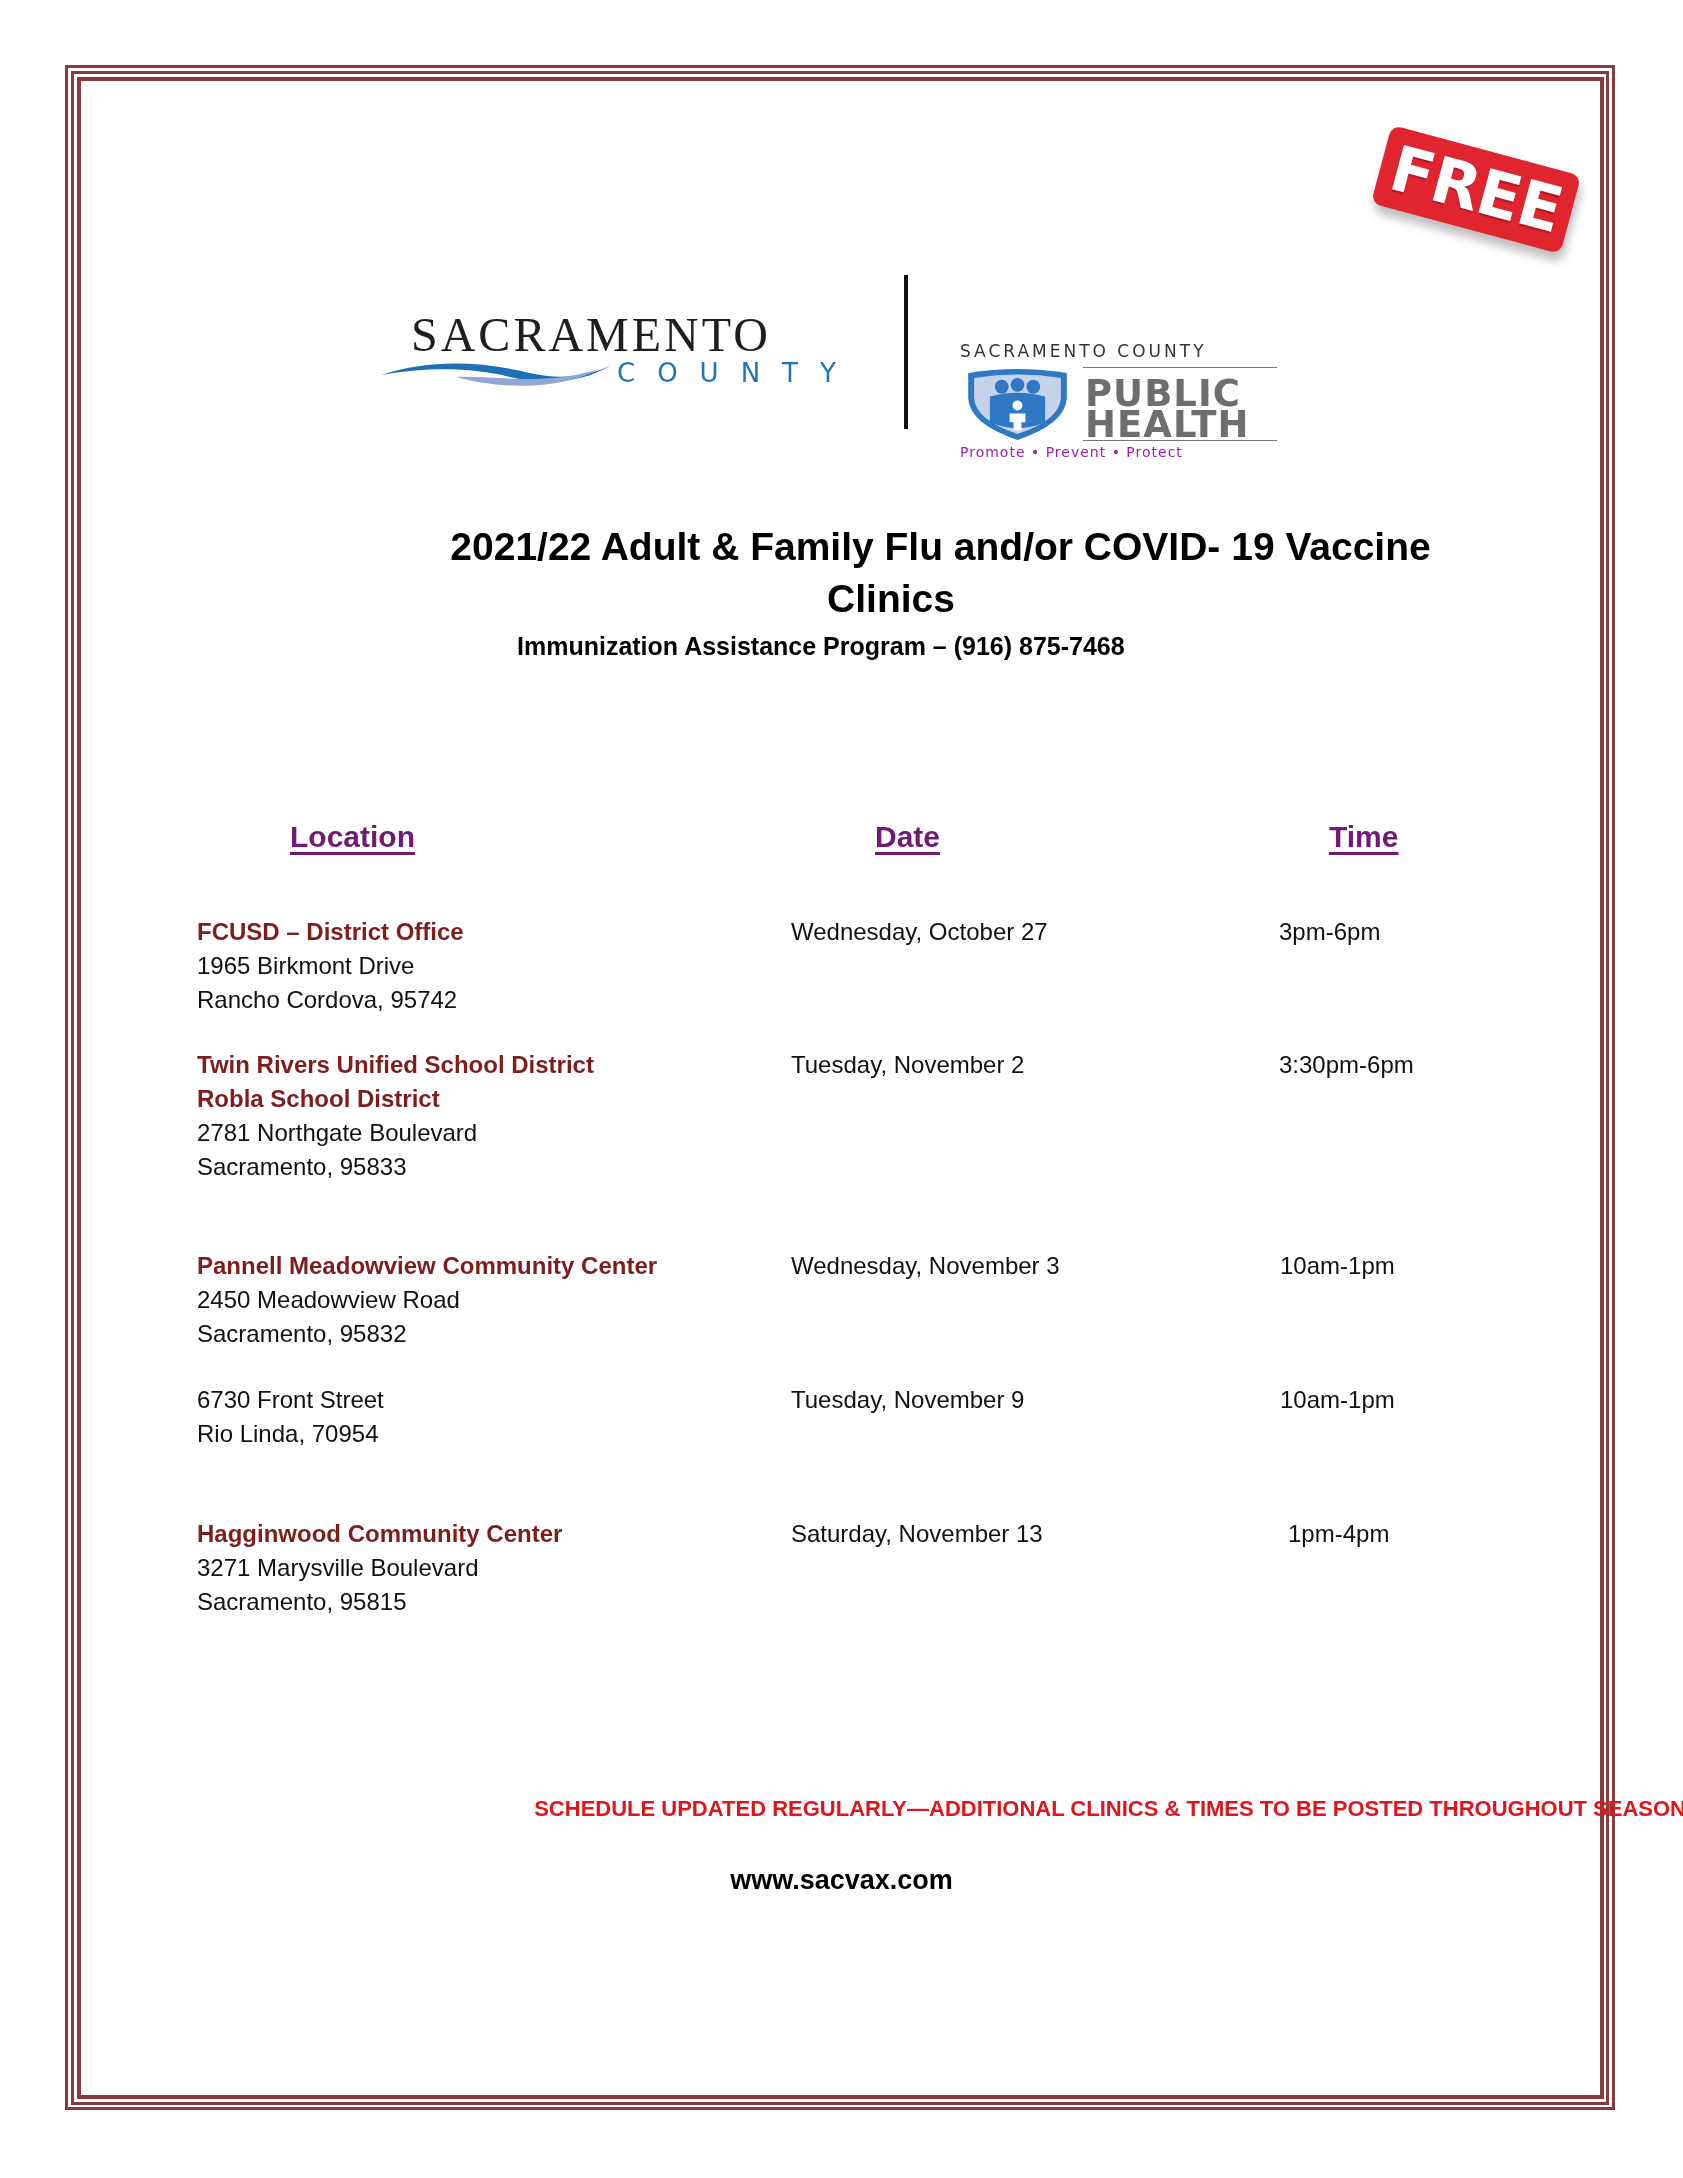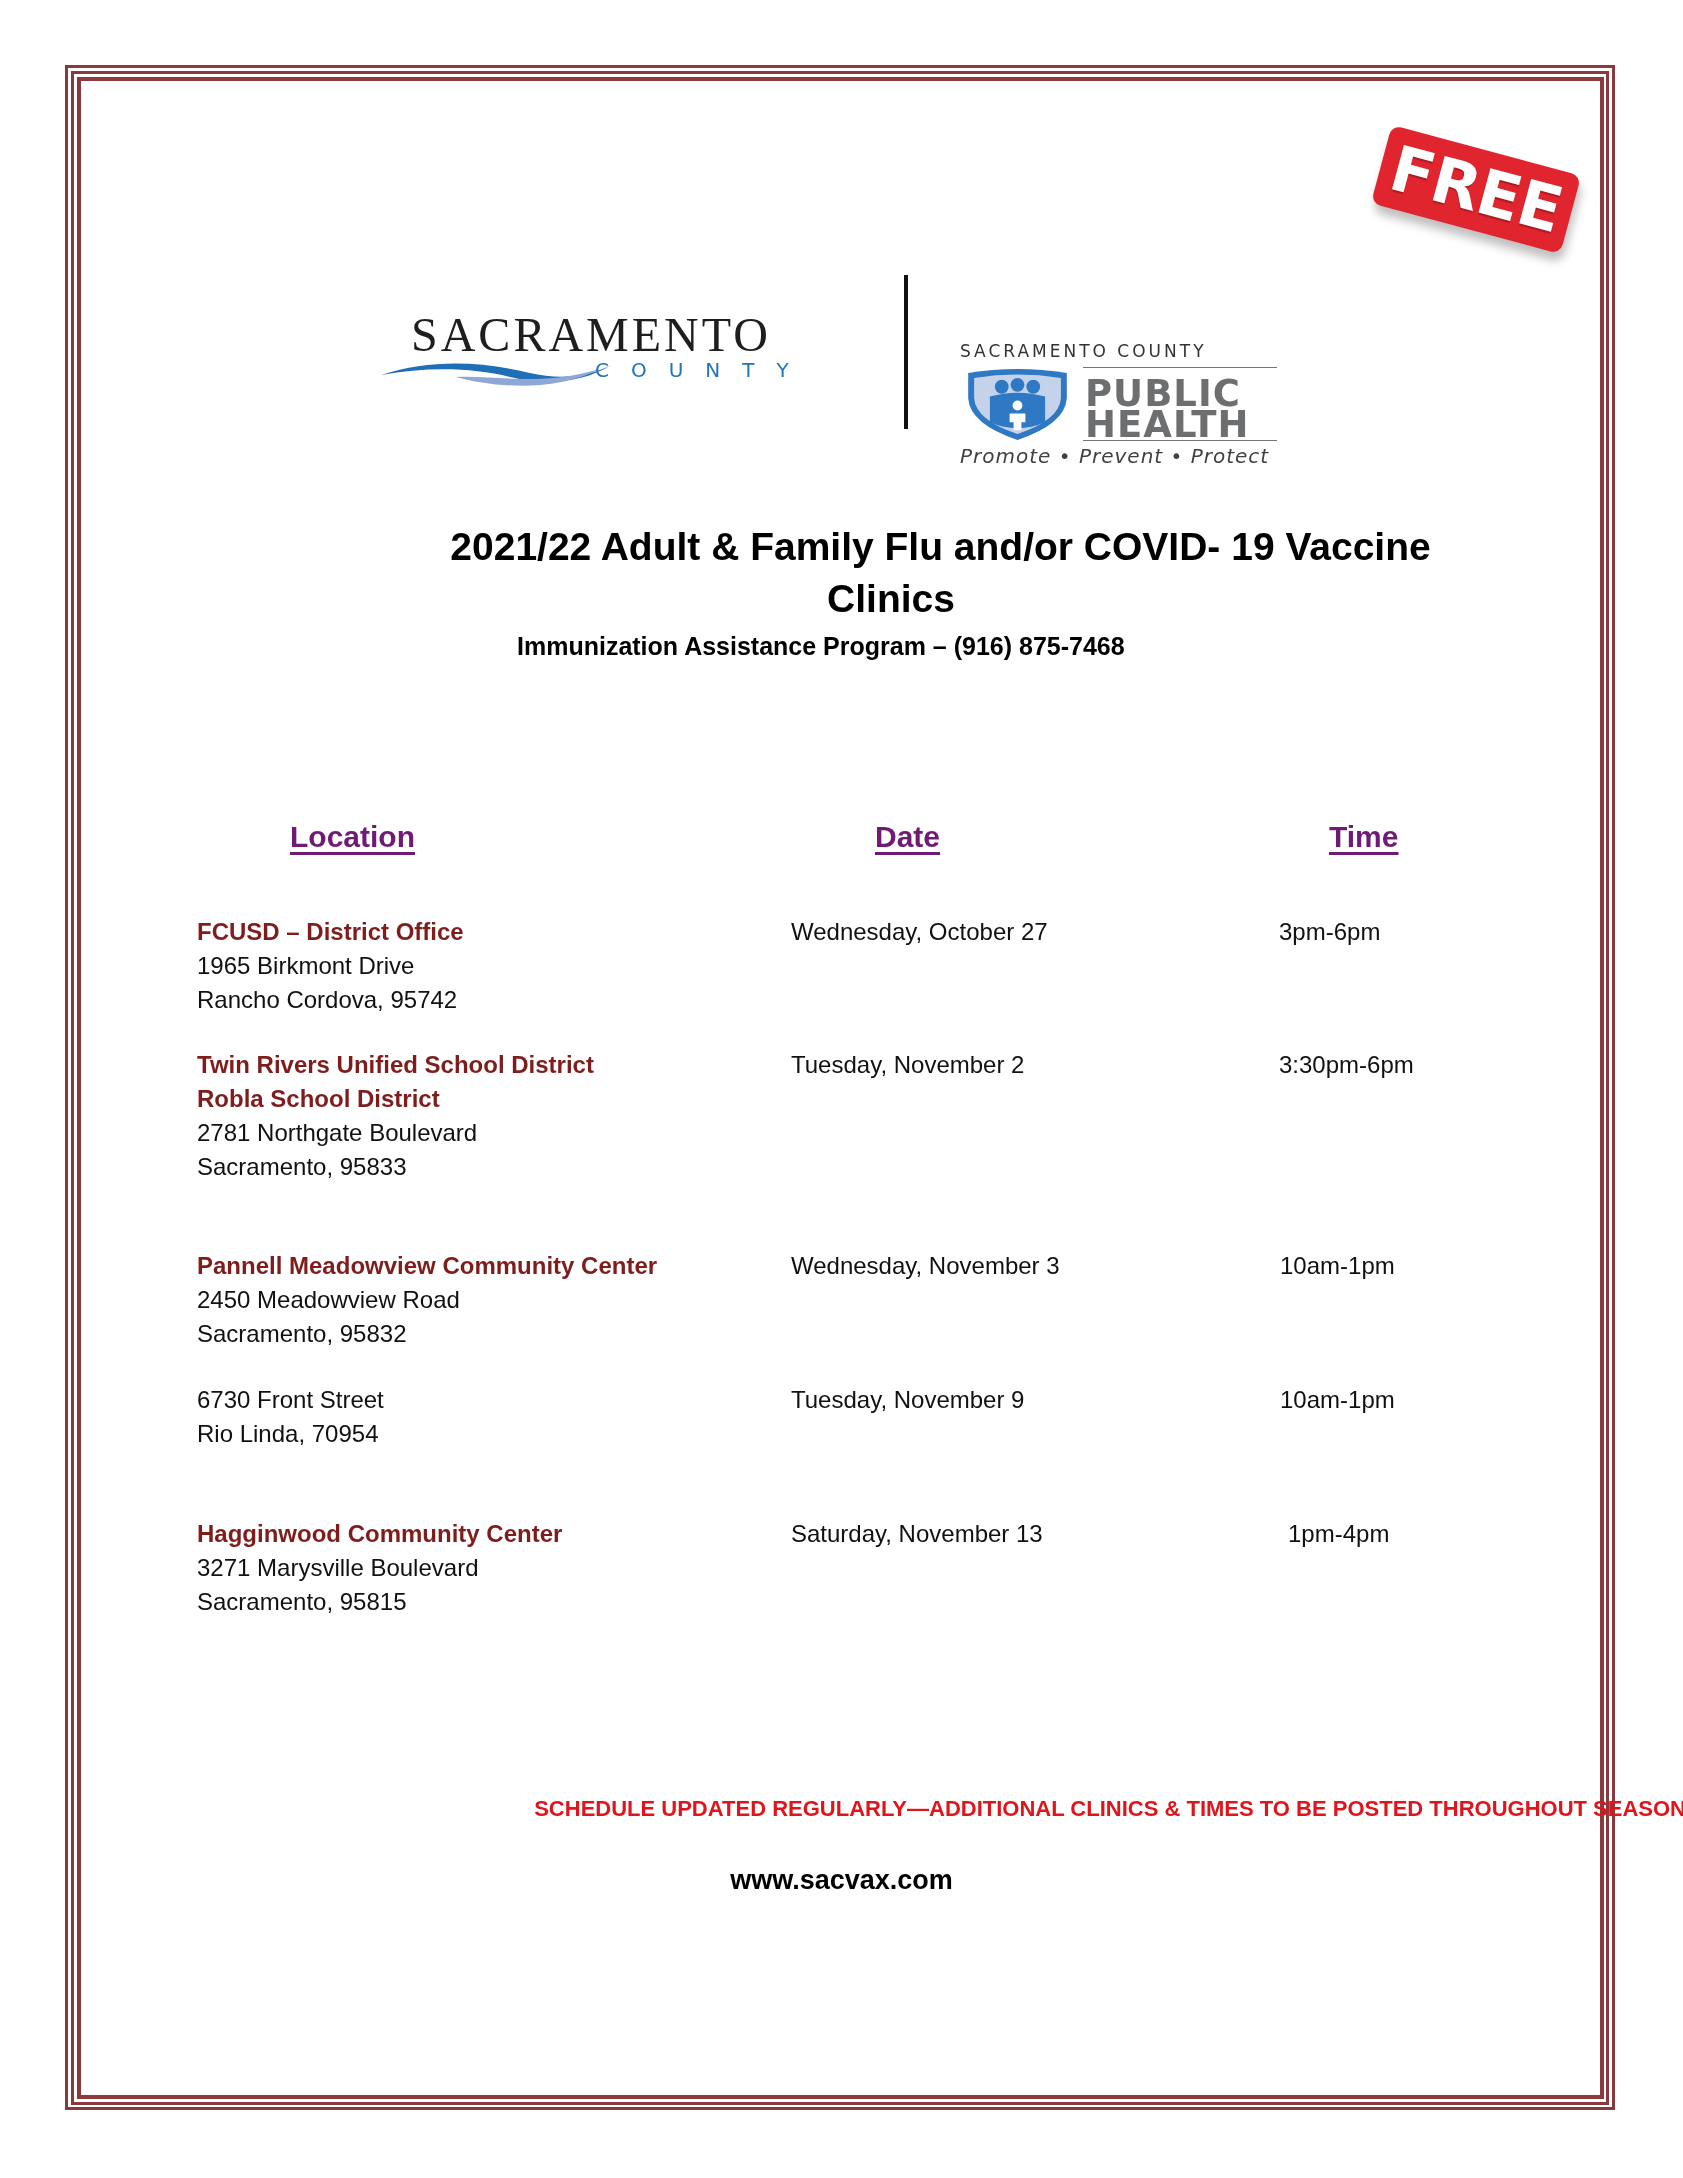--- a/index.html
+++ b/index.html
@@ -18,37 +18,37 @@
                   box-shadow: 4px 8px 10px rgba(0,0,0,0.25);
                   display: flex; align-items: center; justify-content: center; }
     .free-badge span { color: #ffffff; font-family: "DejaVu Sans", sans-serif; font-weight: bold;
                        font-size: 63px; letter-spacing: -1px; line-height: 1;
                        text-shadow: 0 2px 1px rgba(0,0,0,0.25); }
 
     
     .sac-logo { position: absolute; left: 381px; top: 307px; width: 475px; height: 89px; }
     .sac-word { position: absolute; left: 30px; top: 0; font-family: "Liberation Serif", serif;
                 font-size: 48px; letter-spacing: 3px; color: #1e1e1e; }
-    .county-word { position: absolute; left: 214px; top: 51px; font-family: "DejaVu Sans", sans-serif;
-                   font-size: 20px; letter-spacing: 22px; color: #1f74ba; }
+    .county-word { position: absolute; left: 236px; top: 51px; font-family: "DejaVu Sans", sans-serif;
+                   font-size: 26px; letter-spacing: 22px; color: #1f74ba; }
     .sac-swoosh { position: absolute; left: 0; top: 40px; }
 
     
     .logo-divider { position: absolute; left: 904px; top: 275px; width: 4px; height: 154px; background: #111; }
 
     
     .ph-logo { position: absolute; left: 958px; top: 293px; width: 327px; height: 129px; margin-top: 48px; }
     .ph-top { position: absolute; left: 2px; top: 0; font-family: "DejaVu Sans", sans-serif; font-size: 17px;
               letter-spacing: 3px; color: #333; white-space: nowrap; }
     .ph-line { position: absolute; left: 125px; width: 194px; height: 1px; background: #777; }
     .ph-shield { position: absolute; left: 4px; top: 28px; }
     .ph-word { position: absolute; left: 127px; font-family: "DejaVu Sans", sans-serif; font-weight: bold;
                font-size: 37px; line-height: 1; color: #6d6e70; letter-spacing: 1px; }
-    .ph-tag { position: absolute; left: 2px; top: 103px; font-family: "DejaVu Sans", sans-serif; font-size: 20px;
-              color: #404040; letter-spacing: 1px; white-space: nowrap; font-style: italic; }
+    .ph-tag { position: absolute; left: 2px; top: 103px; font-family: "DejaVu Sans", sans-serif; font-size: 14px;
+              color: #a21caf; letter-spacing: 1px; white-space: nowrap; }
 
     
     .title { position: absolute; left: 0; width: 1683px; text-align: center; font-weight: bold; color: #000; }
     .t1 { top: 525px; font-size: 39px; left: 99px; width: 1683px; }
     .t2 { top: 577px; font-size: 39px; left: 0; width: 1782px; }
     .subtitle { position: absolute; top: 632px; left: 517px; font-size: 25px; font-weight: bold; color: #000; }
 
     
     .col-head { position: absolute; top: 820px; font-size: 30px; font-weight: bold; text-decoration: underline;
                 text-underline-offset: 5px; color: #701a75; }

